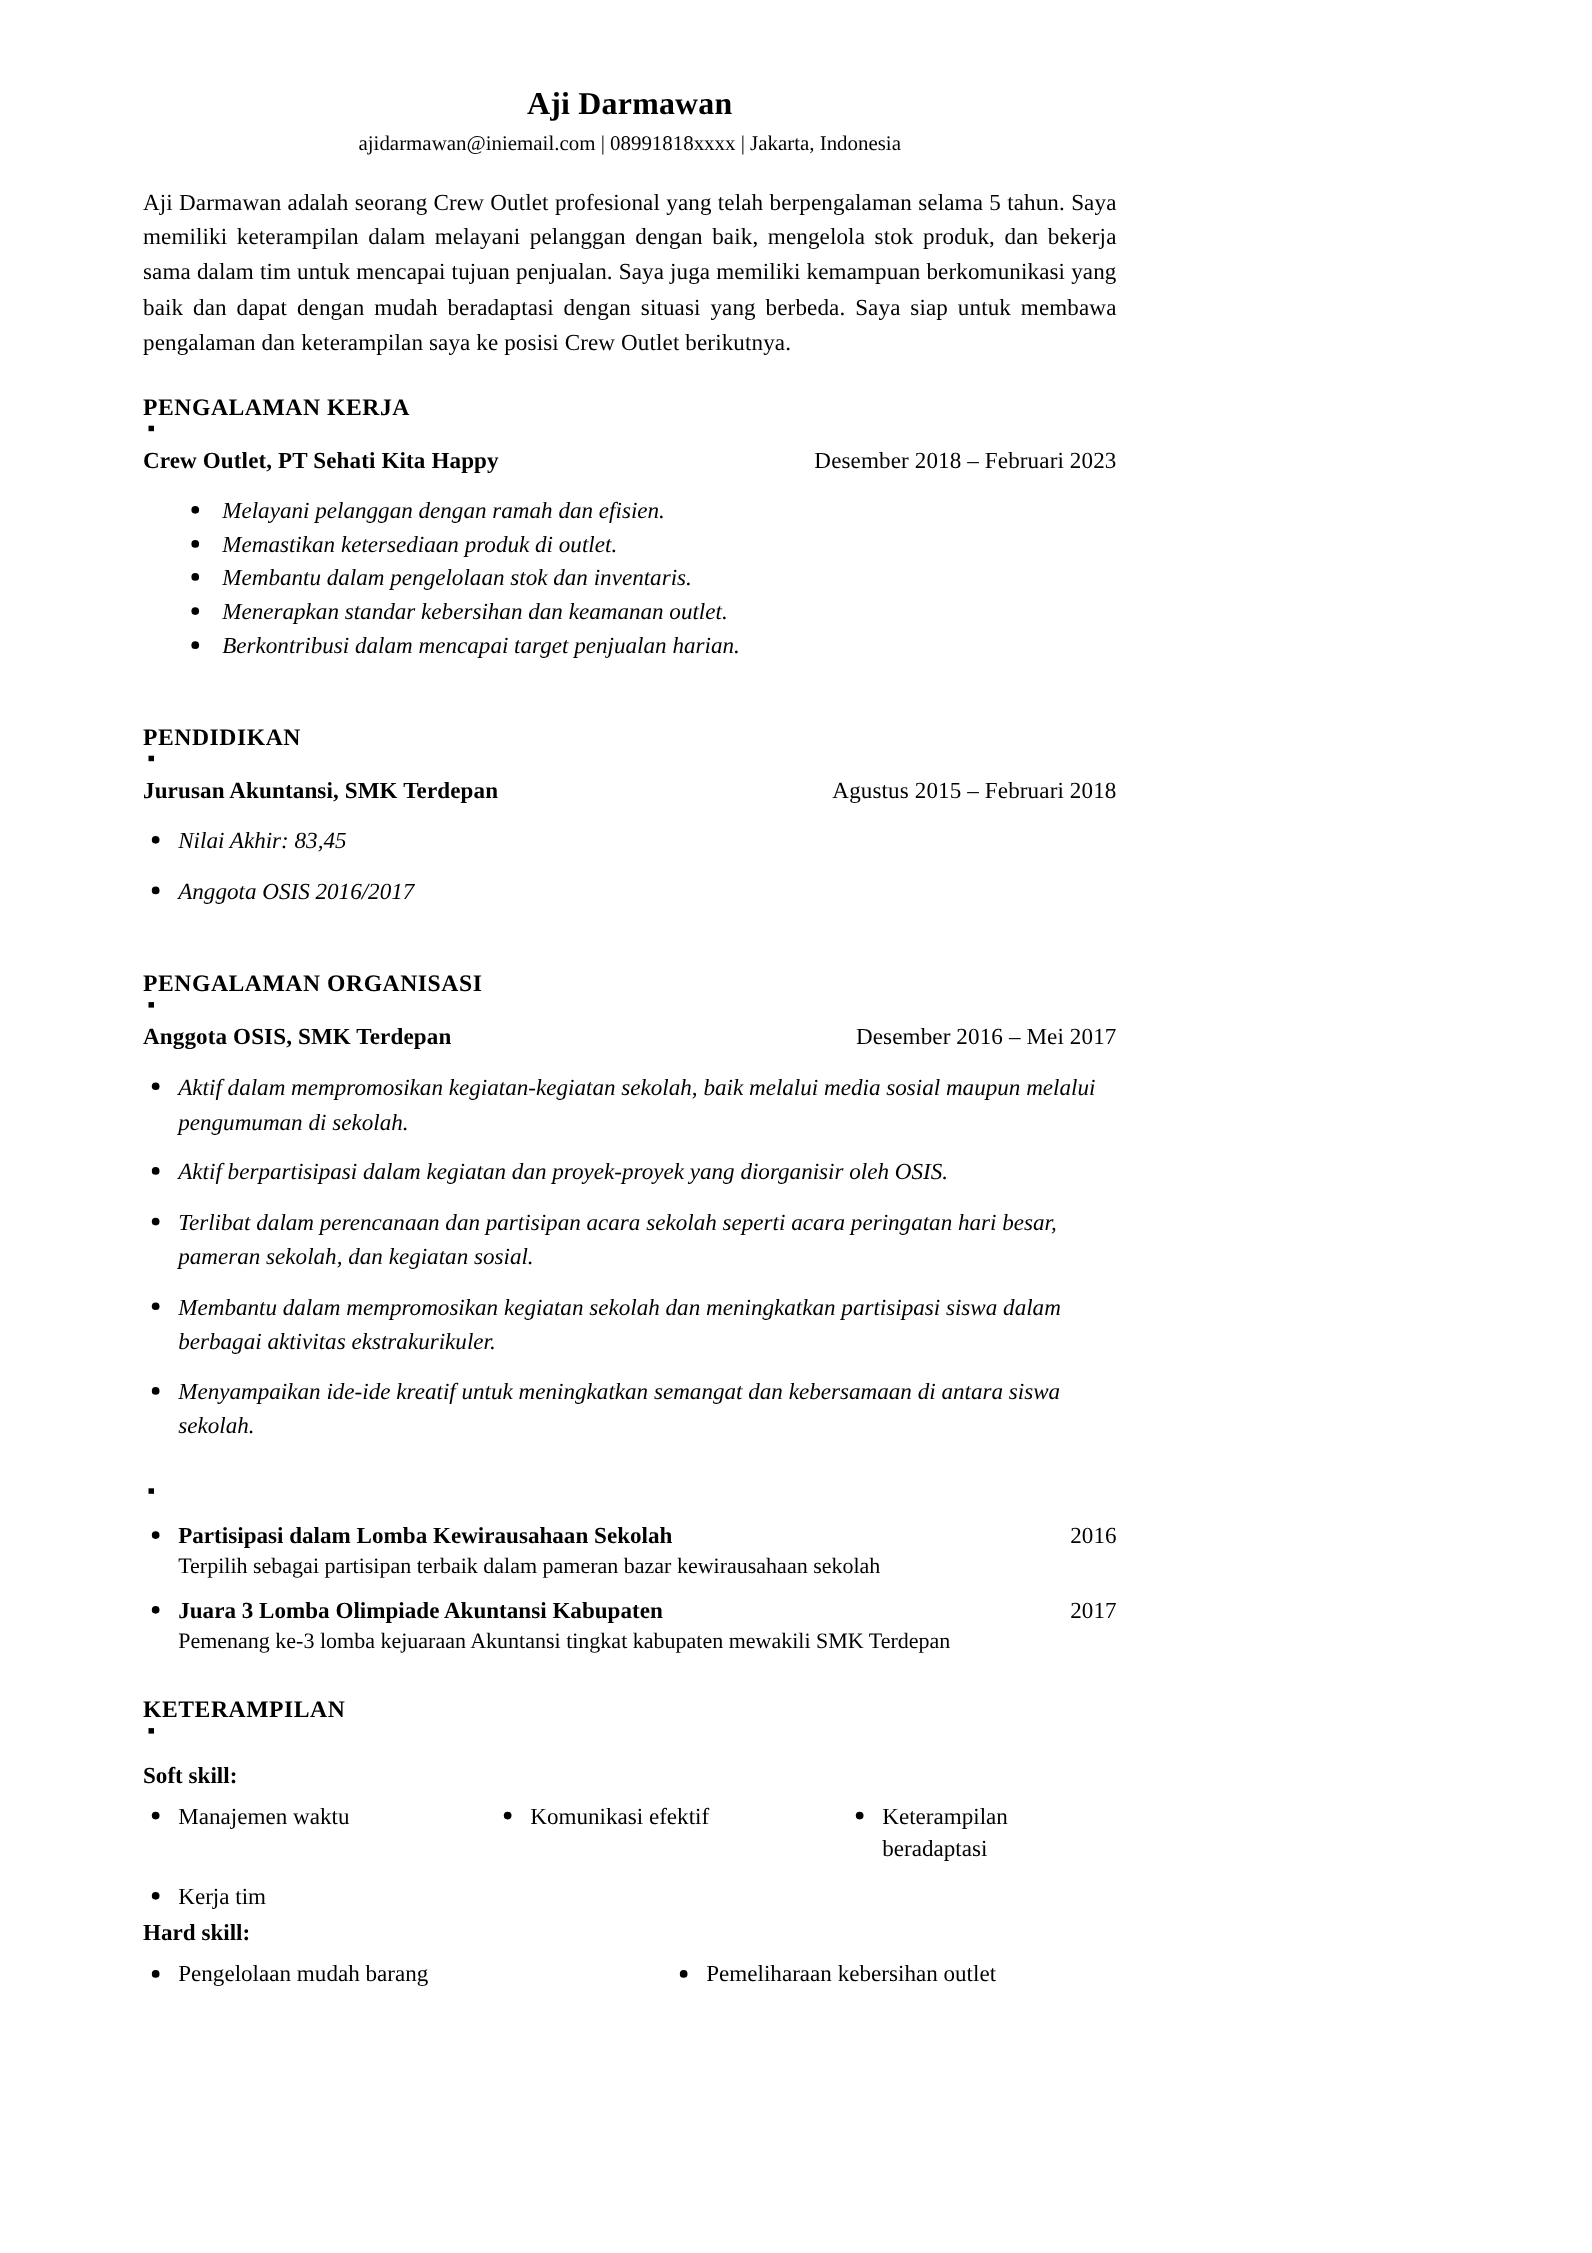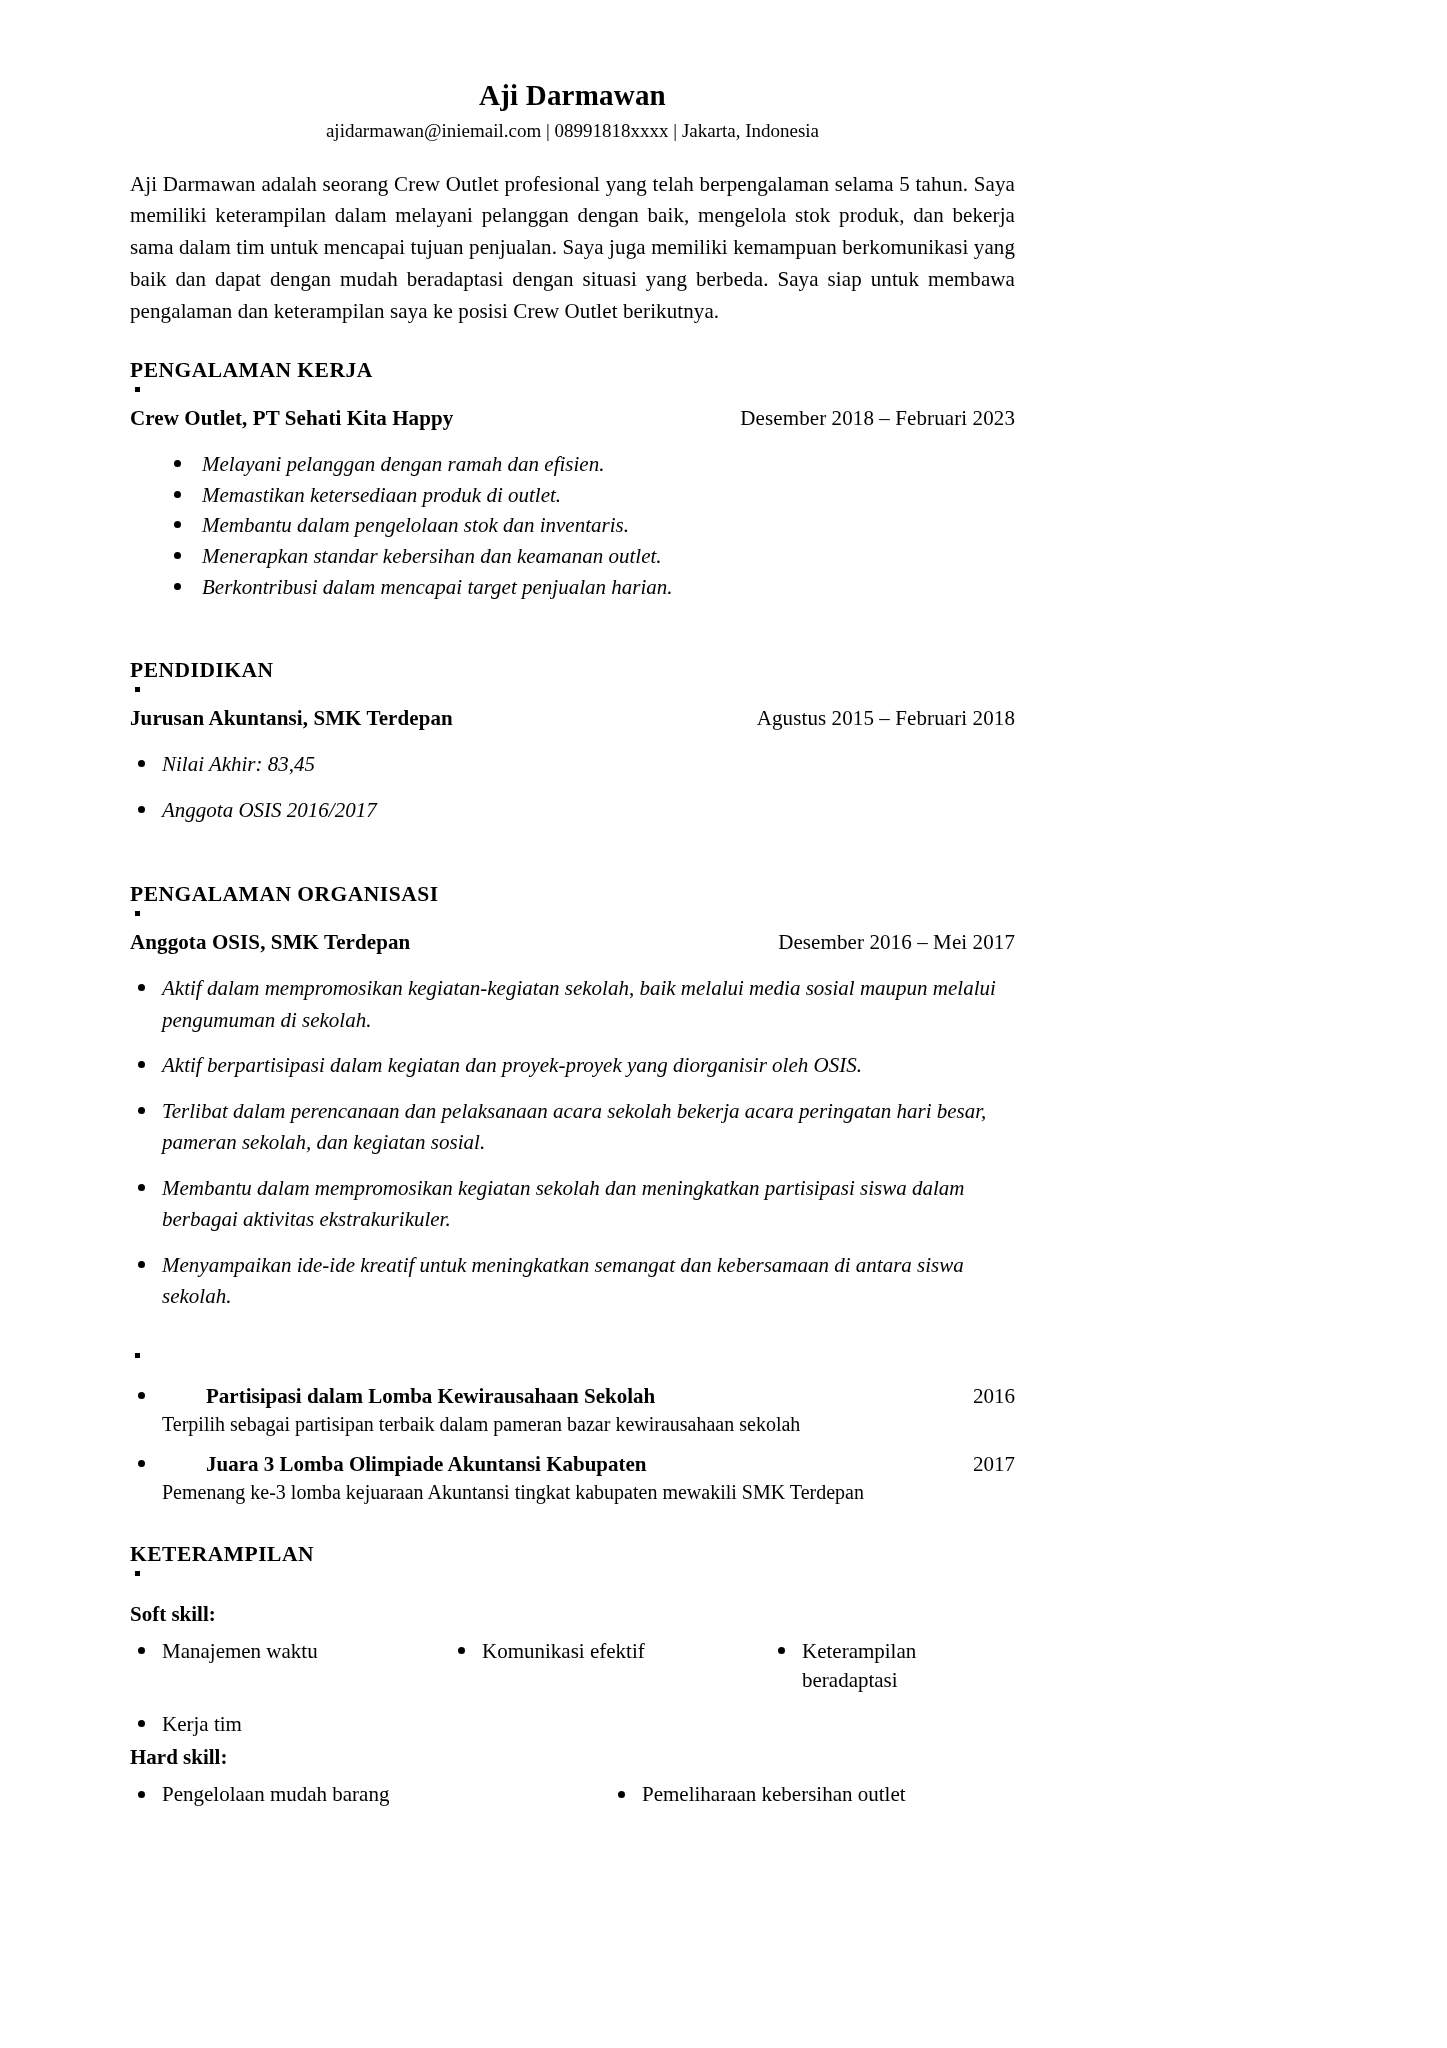--- a/index.html
+++ b/index.html
@@ -129,21 +129,21 @@
     padding-left: 32px;
     margin-bottom: 14px;
   }
   .award-item .bullet-dot { left: 8px; top: 0.52em; }
   .award-head {
     display: flex;
     justify-content: space-between;
     align-items: baseline;
     font-size: 21px;
   }
-  .award-name { font-weight: bold; margin-left: 44px; }
+  .award-name { font-weight: bold; }
   .award-year { white-space: nowrap; }
   .award-desc {
     font-size: 20px;
     line-height: 1.4;
     margin-top: 1px;
   }
 
   
   .skill-group-label {
     font-size: 21px;
@@ -220,21 +220,21 @@
     <div class="section-title">PENGALAMAN ORGANISASI</div>
     <div class="section-marker"></div>
     <div class="entry-row">
       <span class="entry-title">Anggota OSIS, SMK Terdepan</span>
       <span class="entry-date">Desember 2016 – Mei 2017</span>
     </div>
     <div class="gap-xs"></div>
     <ul class="bullets indent-tight">
       <li><span class="bullet-dot"></span><span>Aktif dalam mempromosikan kegiatan-kegiatan sekolah, baik melalui media sosial maupun melalui pengumuman di sekolah.</span></li>
       <li><span class="bullet-dot"></span><span>Aktif berpartisipasi dalam kegiatan dan proyek-proyek yang diorganisir oleh OSIS.</span></li>
-      <li><span class="bullet-dot"></span><span>Terlibat dalam perencanaan dan pelaksanaan acara sekolah bekerja acara peringatan hari besar, pameran sekolah, dan kegiatan sosial.</span></li>
+      <li><span class="bullet-dot"></span><span>Terlibat dalam perencanaan dan partisipan acara sekolah seperti acara peringatan hari besar, pameran sekolah, dan kegiatan sosial.</span></li>
       <li><span class="bullet-dot"></span><span>Membantu dalam mempromosikan kegiatan sekolah dan meningkatkan partisipasi siswa dalam berbagai aktivitas ekstrakurikuler.</span></li>
       <li><span class="bullet-dot"></span><span>Menyampaikan ide-ide kreatif untuk meningkatkan semangat dan kebersamaan di antara siswa sekolah.</span></li>
     </ul>
   </div>
 
   <div class="gap-sm"></div>
 
   <div class="section">
     <div class="section-marker"></div>
     <div class="gap-xs"></div>

